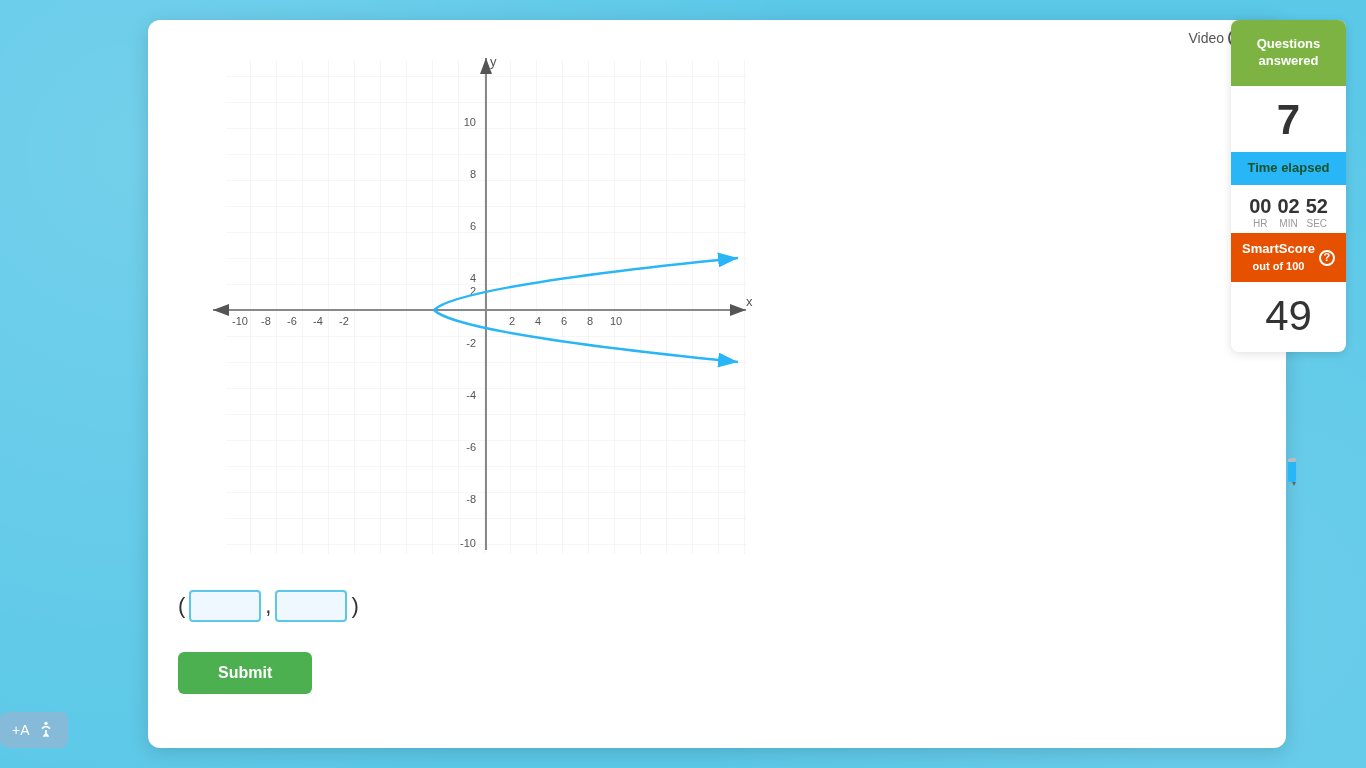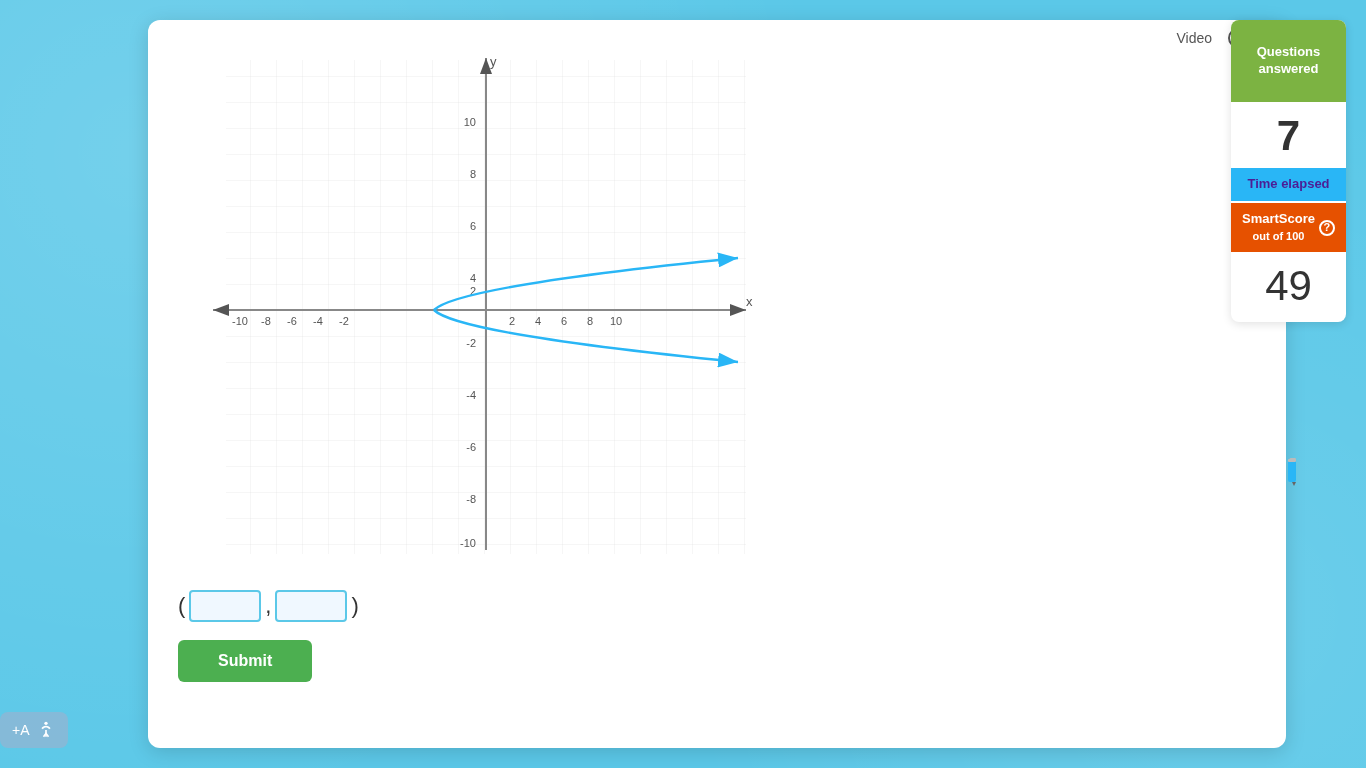--- a/index.html
+++ b/index.html
@@ -56,34 +56,34 @@
       width: 72px;
       height: 32px;
       border: 2px solid #5bc8e8;
       border-radius: 4px;
       font-size: 16px;
       text-align: center;
       outline: none;
       background: #f0f8ff;
     }
     .submit-btn {
-      margin-top: 18px;
+      margin-top: 30px;
       background: #4caf50;
       color: #fff;
       border: none;
       border-radius: 6px;
       padding: 12px 40px;
       font-size: 16px;
       cursor: pointer;
       font-weight: bold;
     }
     .video-link {
       display: flex;
       align-items: center;
-      gap: 16px;
+      gap: 4px;
       color: #555;
       font-size: 14px;
       cursor: pointer;
       margin-bottom: 8px;
       margin-left: auto;
       margin-right: 10px;
       position: absolute;
       top: 28px;
       right: 108px;
       white-space: nowrap;
@@ -111,35 +111,35 @@
       width: 115px;
       background: #fff;
       border-radius: 8px;
       overflow: hidden;
       box-shadow: 0 2px 10px rgba(0,0,0,0.12);
     }
     .questions-answered-header {
       background: #7cb342;
       color: #fff;
       text-align: center;
-      padding: 24px 6px;
+      padding: 16px 6px;
       font-size: 13px;
       font-weight: bold;
       line-height: 1.3;
     }
     .questions-count {
       text-align: center;
       font-size: 42px;
       font-weight: bold;
       color: #333;
       padding: 10px 0 8px;
     }
     .time-elapsed-header {
       background: #29b6f6;
-      color: #4c1d95;
+      color: #14532d;
       text-align: center;
       padding: 8px 6px;
       font-size: 13px;
       font-weight: bold;
       line-height: 1.3;
     }
     .time-display {
       display: flex;
       justify-content: center;
       gap: 6px;
@@ -301,20 +301,34 @@
 
 <div class="video-link">
   <span>Video</span>
   <div class="play-icon"></div>
 </div>
 
 <div class="stats-box">
   <div class="questions-answered-header">Questions answered</div>
   <div class="questions-count">7</div>
   <div class="time-elapsed-header">Time elapsed</div>
+  <div class="time-display">
+    <div class="time-unit">
+      <span class="time-value">00</span>
+      <span class="time-label">HR</span>
+    </div>
+    <div class="time-unit">
+      <span class="time-value">02</span>
+      <span class="time-label">MIN</span>
+    </div>
+    <div class="time-unit">
+      <span class="time-value">52</span>
+      <span class="time-label">SEC</span>
+    </div>
+  </div>
   <div class="smart-score-header">
     <span>SmartScore<br><span style="font-weight:bold;font-size:11px;">out of 100</span></span>
     <div class="help-icon">?</div>
   </div>
   <div class="smart-score-value">49</div>
 </div>
 
 <div class="pencil-icon">
   <svg viewBox="0 0 32 32" width="32" height="32">
     <rect x="6" y="2" width="8" height="24" rx="2" fill="#29b6f6" transform="rotate(30 16 16)"></rect>

